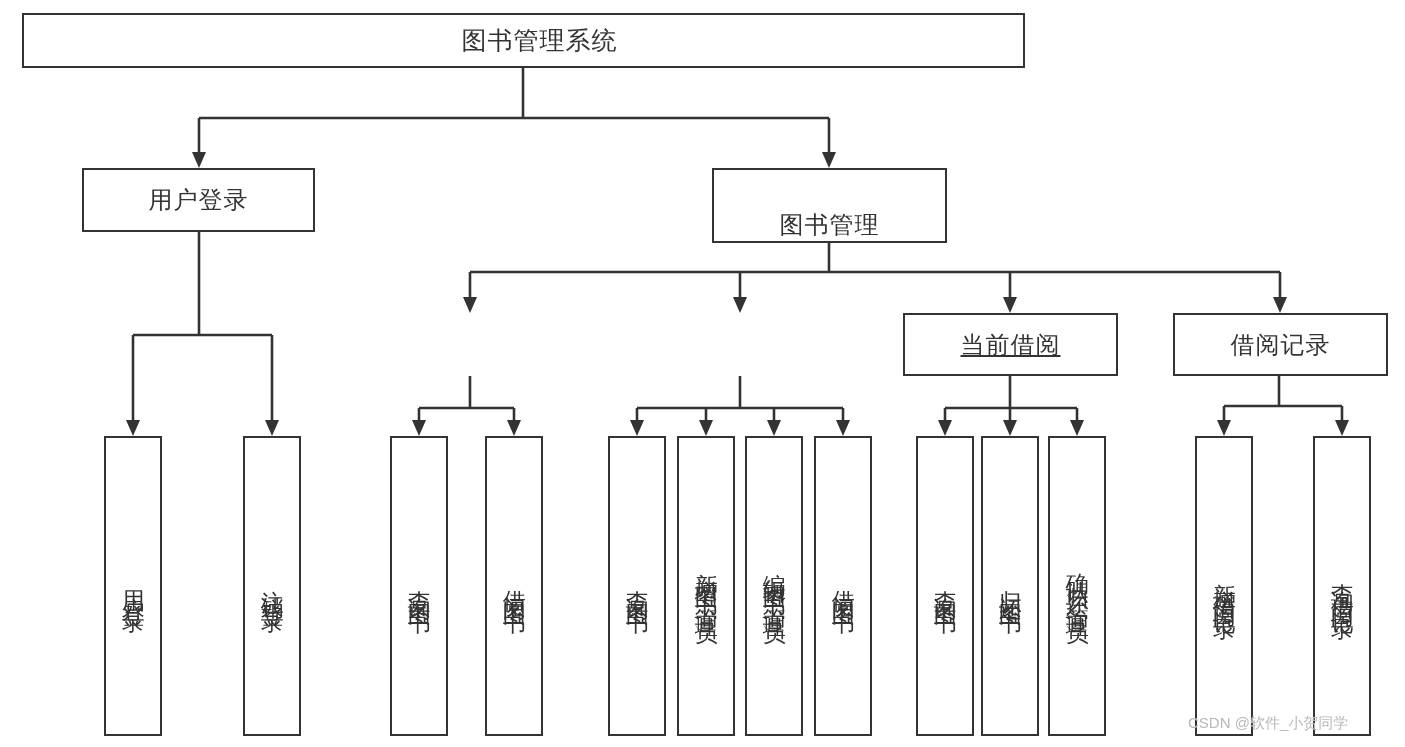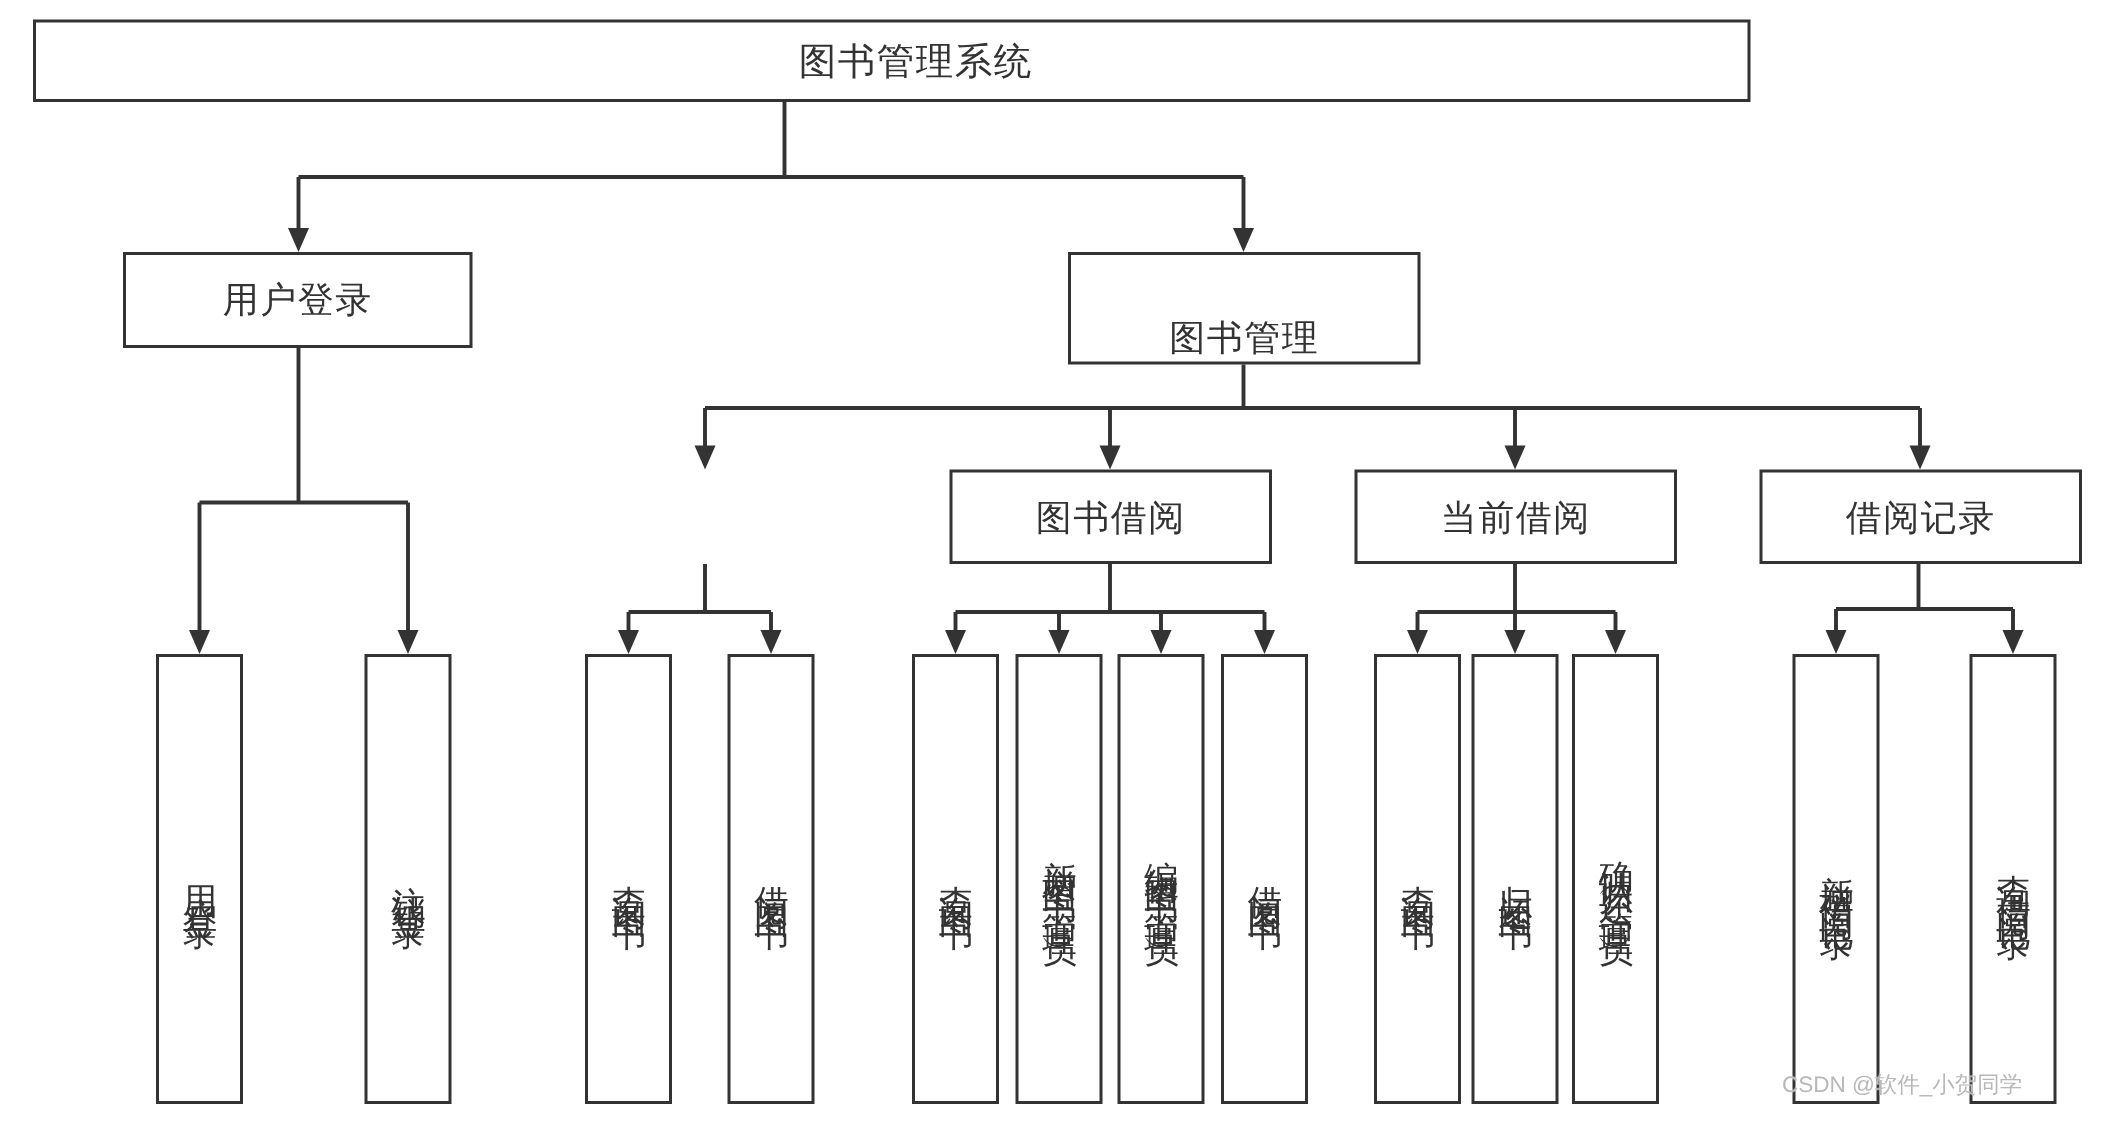--- a/index.html
+++ b/index.html
@@ -102,35 +102,32 @@
     <path d="M1010 376 V408 M945 408 H1077 M945 408 V421 M1010 408 V421 M1077 408 V421"></path>
     <polygon points="938,420 952,420 945,436"></polygon>
     <polygon points="1003,420 1017,420 1010,436"></polygon>
     <polygon points="1070,420 1084,420 1077,436"></polygon>
 
     <path d="M1279 376 V406 M1224 406 H1342 M1224 406 V421 M1342 406 V421"></path>
     <polygon points="1217,420 1231,420 1224,436"></polygon>
     <polygon points="1335,420 1349,420 1342,436"></polygon>
   </svg>
 
-  <div class="box" style="left:22px;top:13px;width:1145px;height:55px;padding-left:32px;">
+  <div class="box" style="left:22px;top:13px;width:1003px;height:55px;padding-left:32px;">
     <span class="hlabel root-label">图书管理系统</span>
   </div>
 
   <div class="box" style="left:82px;top:168px;width:233px;height:64px;">
     <span class="hlabel">用户登录</span>
   </div>
   <div class="box" style="left:712px;top:168px;width:235px;height:75px;align-items:flex-end;">
     <span class="hlabel">图书管理</span>
   </div>
 
-  <div class="box" style="left:633px;top:313px;width:215px;height:63px;">
-    <span class="hlabel">图书借阅</span>
-  </div>
-  <div class="box" style="left:903px;top:313px;width:215px;height:63px;">
+  <div class="box" style="left:903px;top:313px;width:215px;height:63px;text-decoration:underline;">
     <span class="hlabel">当前借阅</span>
   </div>
   <div class="box" style="left:1173px;top:313px;width:215px;height:63px;text-align:right;">
     <span class="hlabel">借阅记录</span>
   </div>
 
   <div class="box leaf" style="left:104px;top:436px;width:58px;height:300px;">
     <span class="vlabel">用户登录</span>
   </div>
   <div class="box leaf" style="left:243px;top:436px;width:58px;height:300px;">

